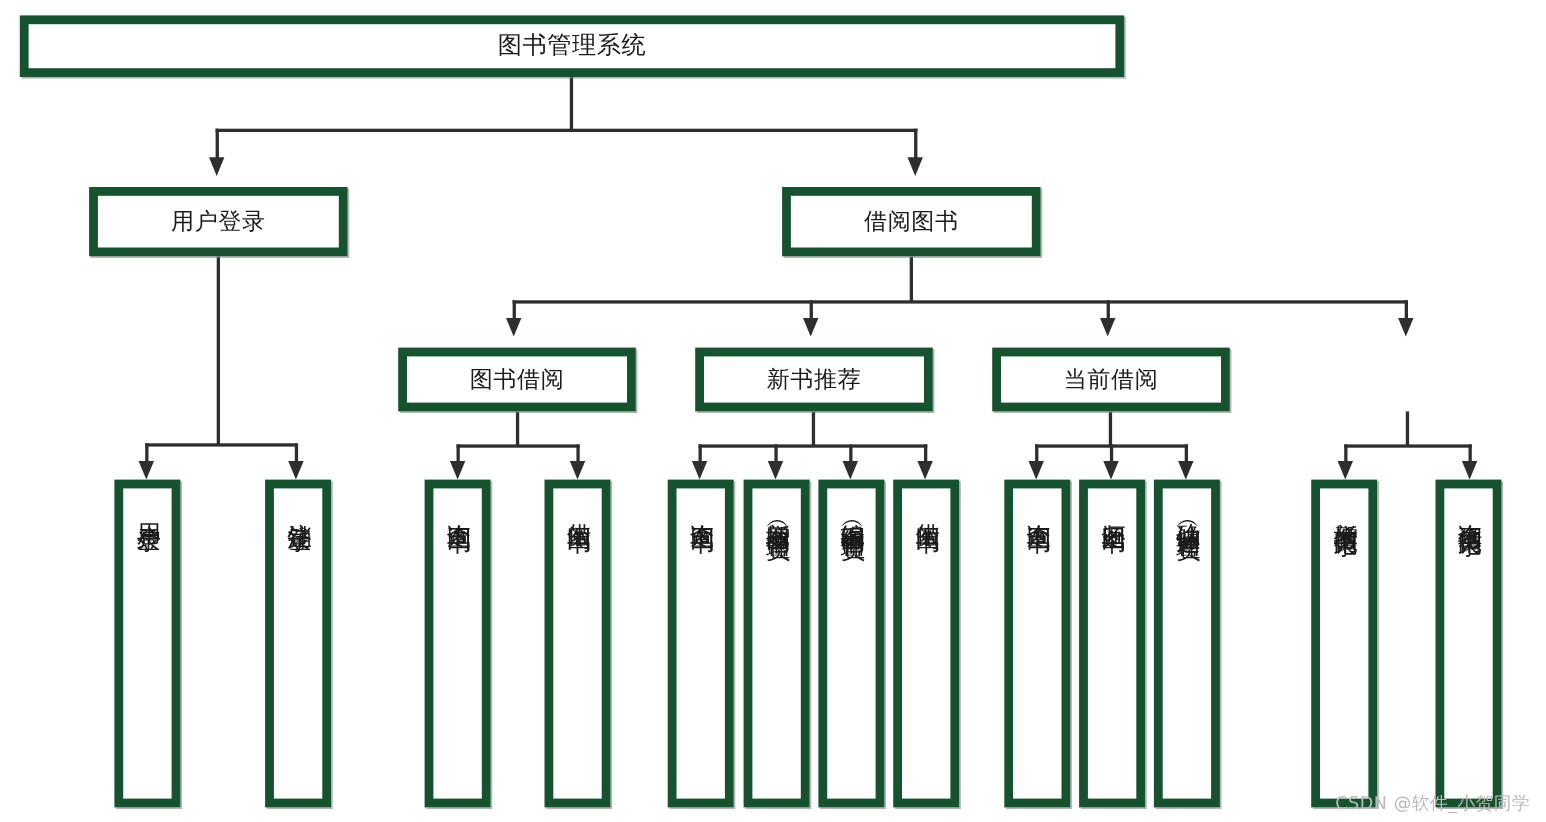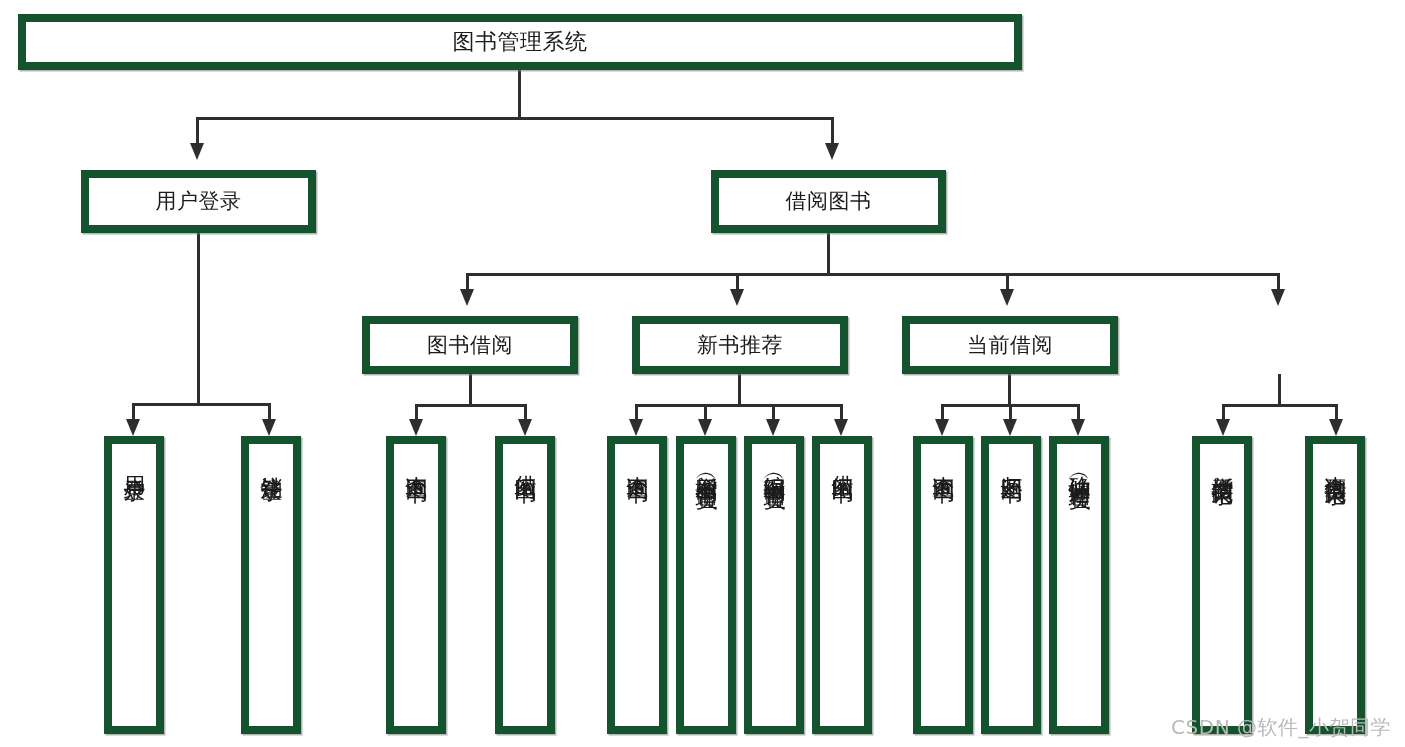--- a/index.html
+++ b/index.html
@@ -63,21 +63,21 @@
     border-left:7px solid transparent;
     border-right:7px solid transparent;
     border-top:17px solid #2e2e2e;
     z-index:2;
   }
   
   #watermark{
     position:absolute;
     right:14px;
     bottom:6px;
-    font-size:20px;
+    font-size:16px;
     color:#b9b9b9;
     letter-spacing:.5px;
     z-index:6;
     white-space:nowrap;
     font-family:"DejaVu Sans","Liberation Sans",sans-serif;
   }
 </style>
 </head>
 <body>
 

